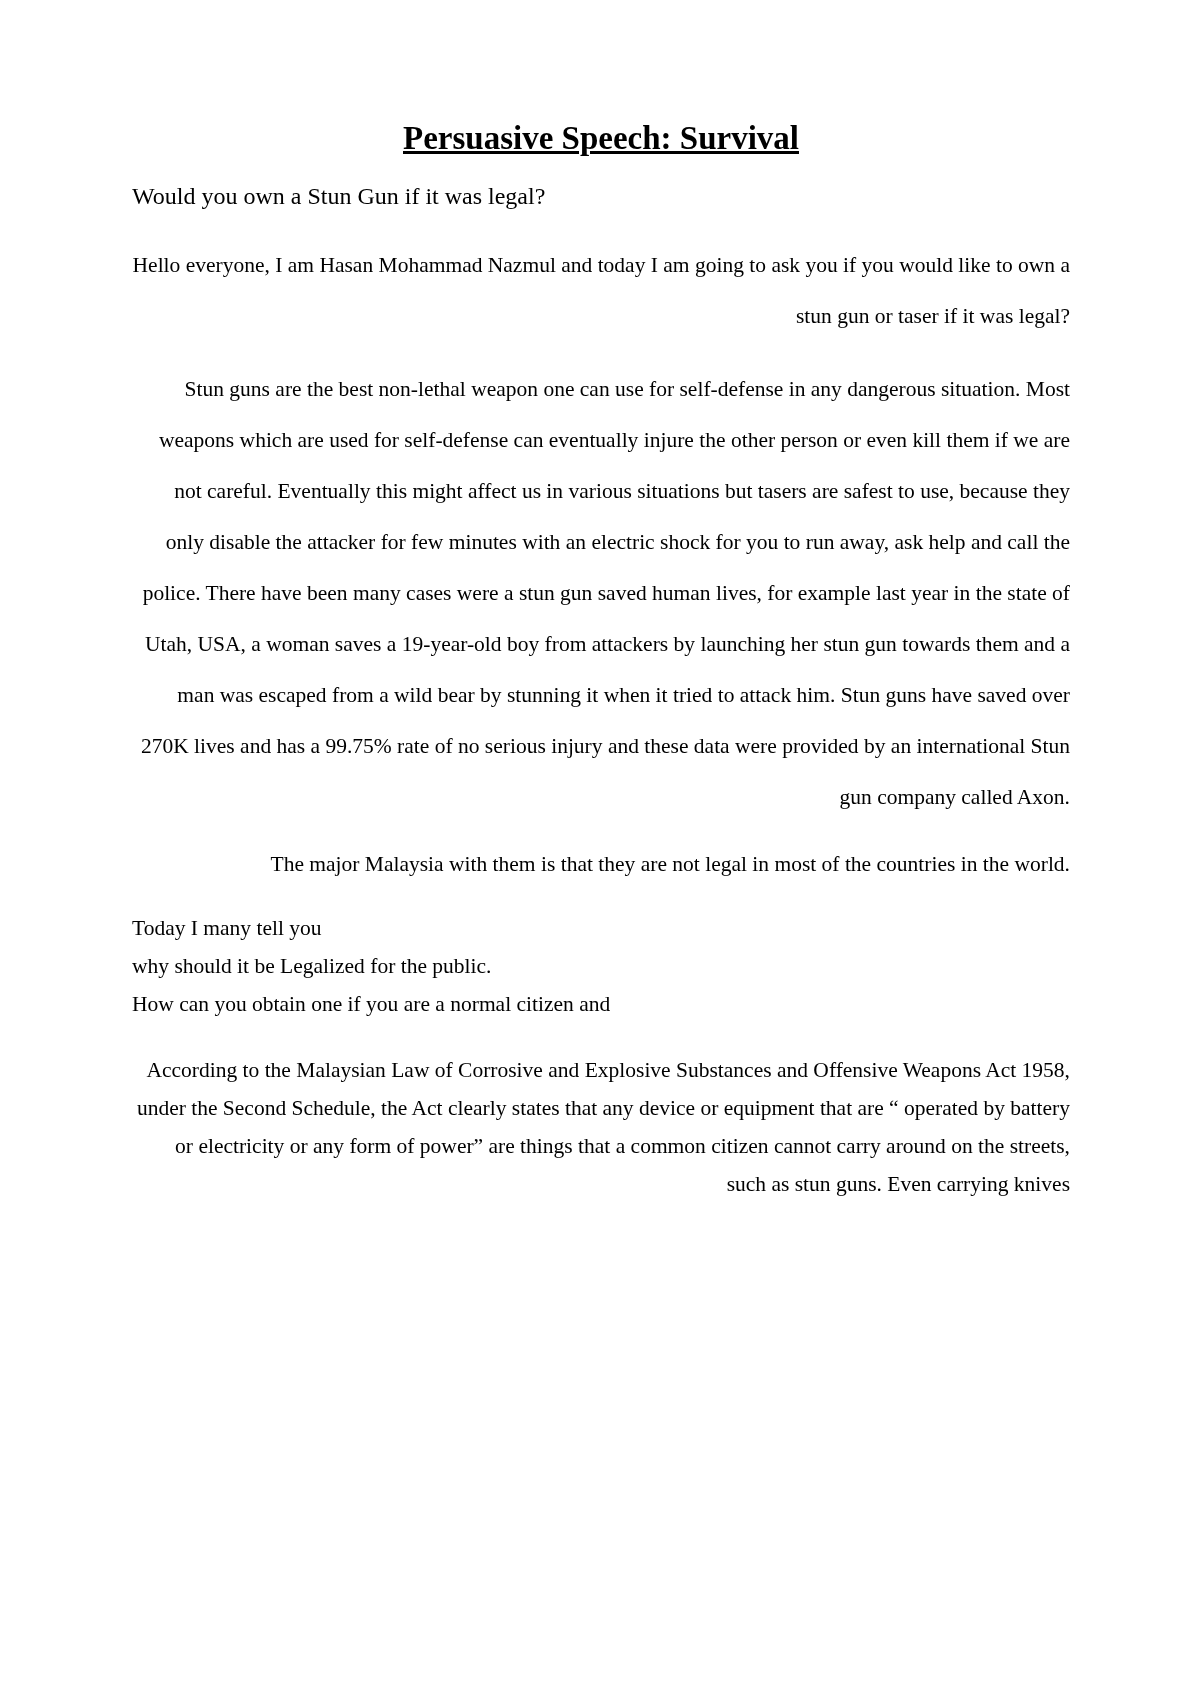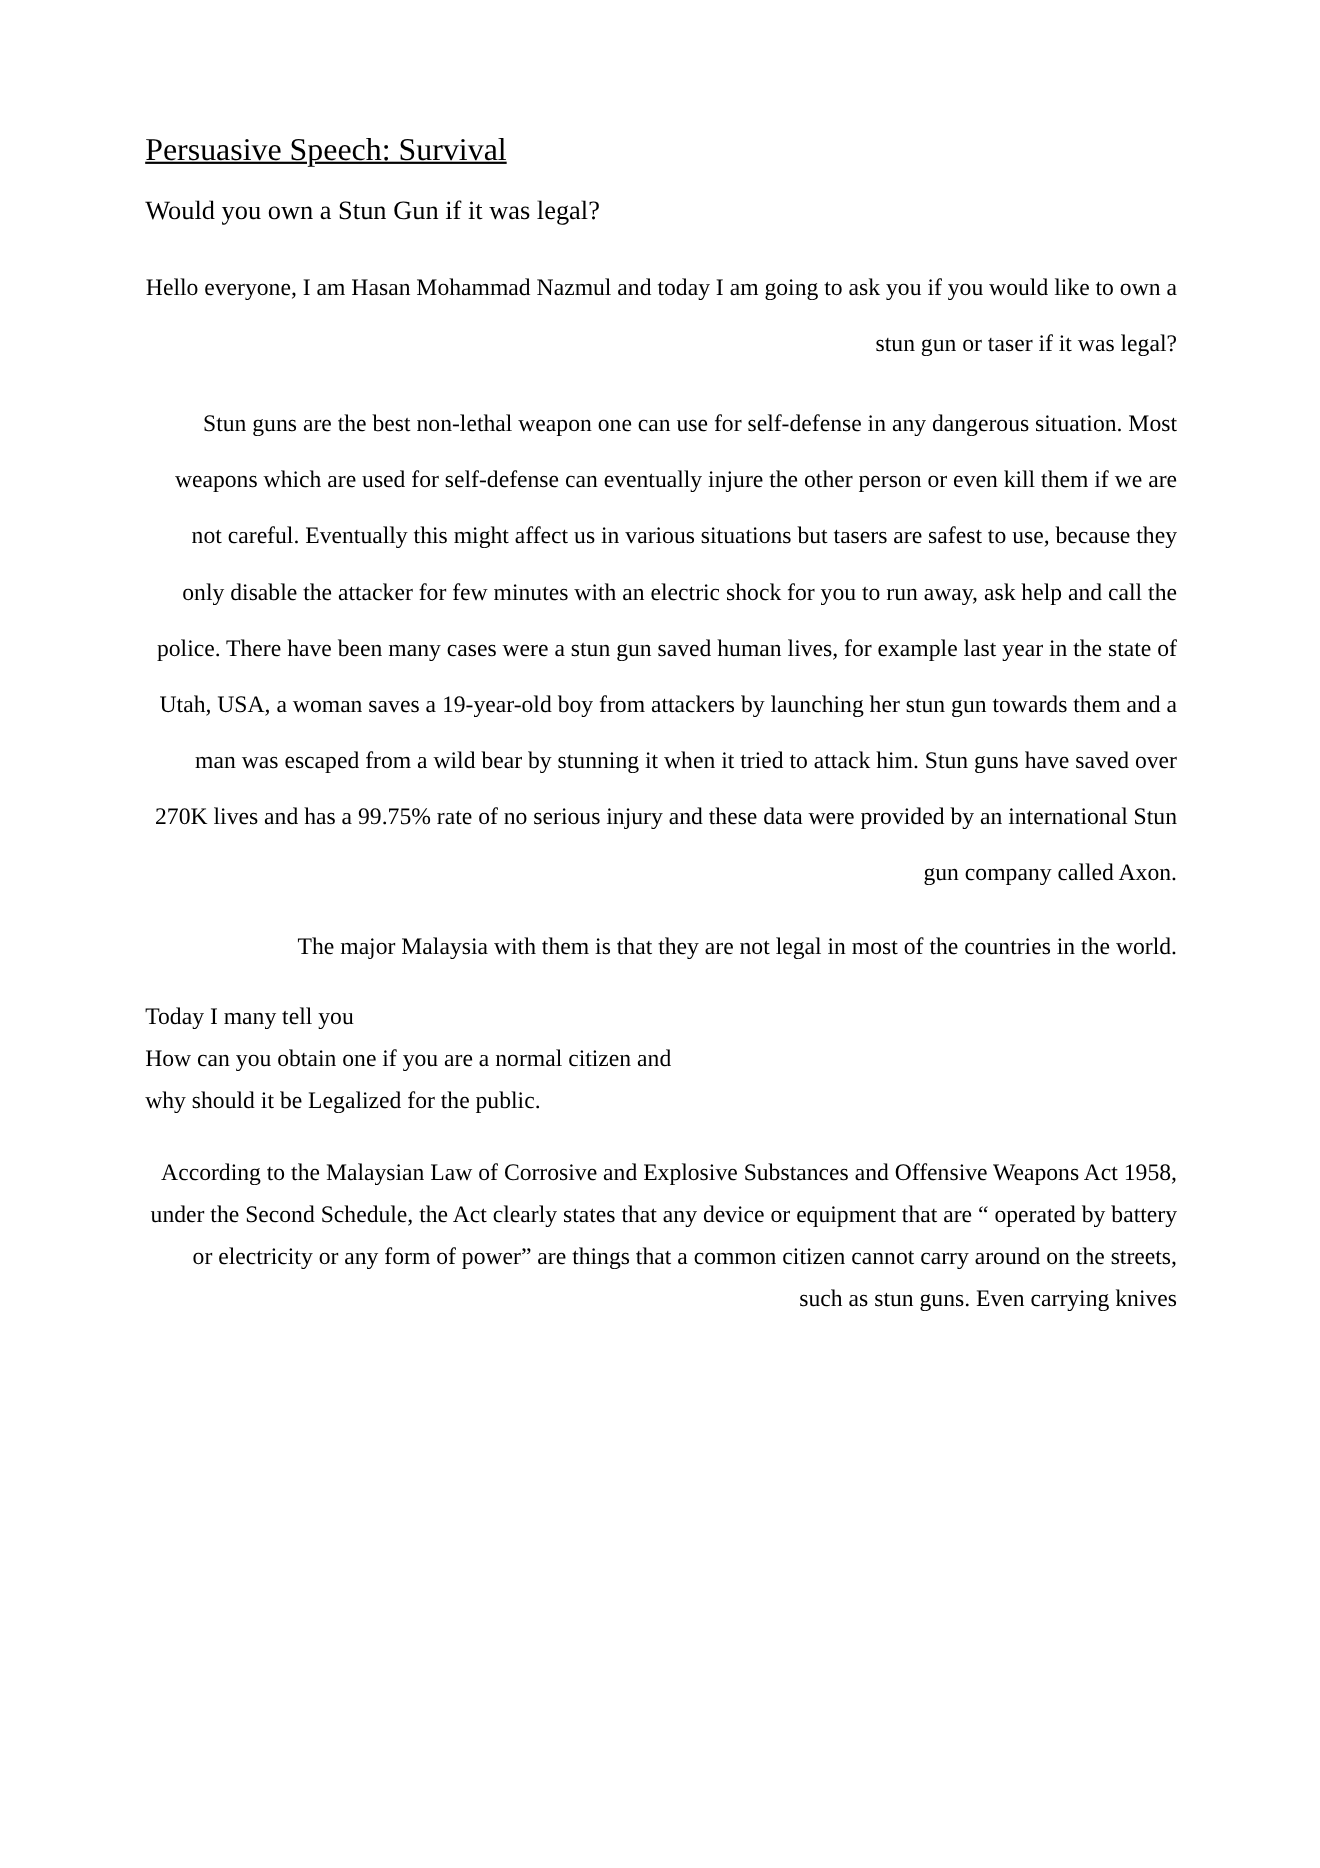--- a/index.html
+++ b/index.html
@@ -23,24 +23,25 @@
   }
   .doc-title {
     font-family: "Liberation Serif", serif;
     font-weight: bold;
     font-size: 44px;
     text-align: center;
     margin: 0 0 56px 0;
     letter-spacing: 0px;
   }
   .heading-underline {
-    font-size: 29px;
+    font-size: 33px;
     text-decoration: underline;
     margin: 0 0 26px 0;
-    font-weight: normal;
+    font-weight: bold;
+    text-align: center;
   }
   .heading-bold {
     font-size: 24px;
     font-weight: normal;
     margin: 0 0 30px 0;
   }
   p.body-text {
     font-size: 21.5px;
     line-height: 51px;
     margin: 0 0 22px 0;
@@ -70,20 +71,20 @@
   <h3 class="heading-bold">Would you own a Stun Gun if it was legal?</h3>
 
   <p class="body-text">Hello everyone, I am Hasan Mohammad Nazmul and today I am going to ask you if you would like to own a stun gun or taser if it was legal?</p>
 
   <p class="body-text">Stun guns are the best non-lethal weapon one can use for self-defense in any dangerous situation. Most weapons which are used for self-defense can eventually injure the other person or even kill them if we are not careful. Eventually this might affect us in various situations but tasers are safest to use, because they only disable the attacker for few minutes with an electric shock for you to run away, ask help and call the police. There have been many cases were a stun gun saved human lives, for example last year in the state of Utah, USA, a woman saves a 19-year-old boy from attackers by launching her stun gun towards them and a man was escaped from a wild bear by stunning it when it tried to attack him. Stun guns have saved over 270K lives and has a 99.75% rate of no serious injury and these data were provided by an international Stun gun company called Axon.</p>
 
   <p class="body-text tight">The major Malaysia with them is that they are not legal in most of the countries in the world.</p>
 
   <div class="list-block">
     <div>Today I many tell you</div>
+    <div>why should it be Legalized for the public.</div>
     <div>How can you obtain one if you are a normal citizen and</div>
-    <div>why should it be Legalized for the public.</div>
   </div>
 
 
   <p class="body-text tight">According to the Malaysian Law of Corrosive and Explosive Substances and Offensive Weapons Act 1958, under the Second Schedule, the Act clearly states that any device or equipment that are “ operated by battery or electricity or any form of power” are things that a common citizen cannot carry around on the streets, such as stun guns. Even carrying knives</p>
 
 </div>
 
 </body></html>

